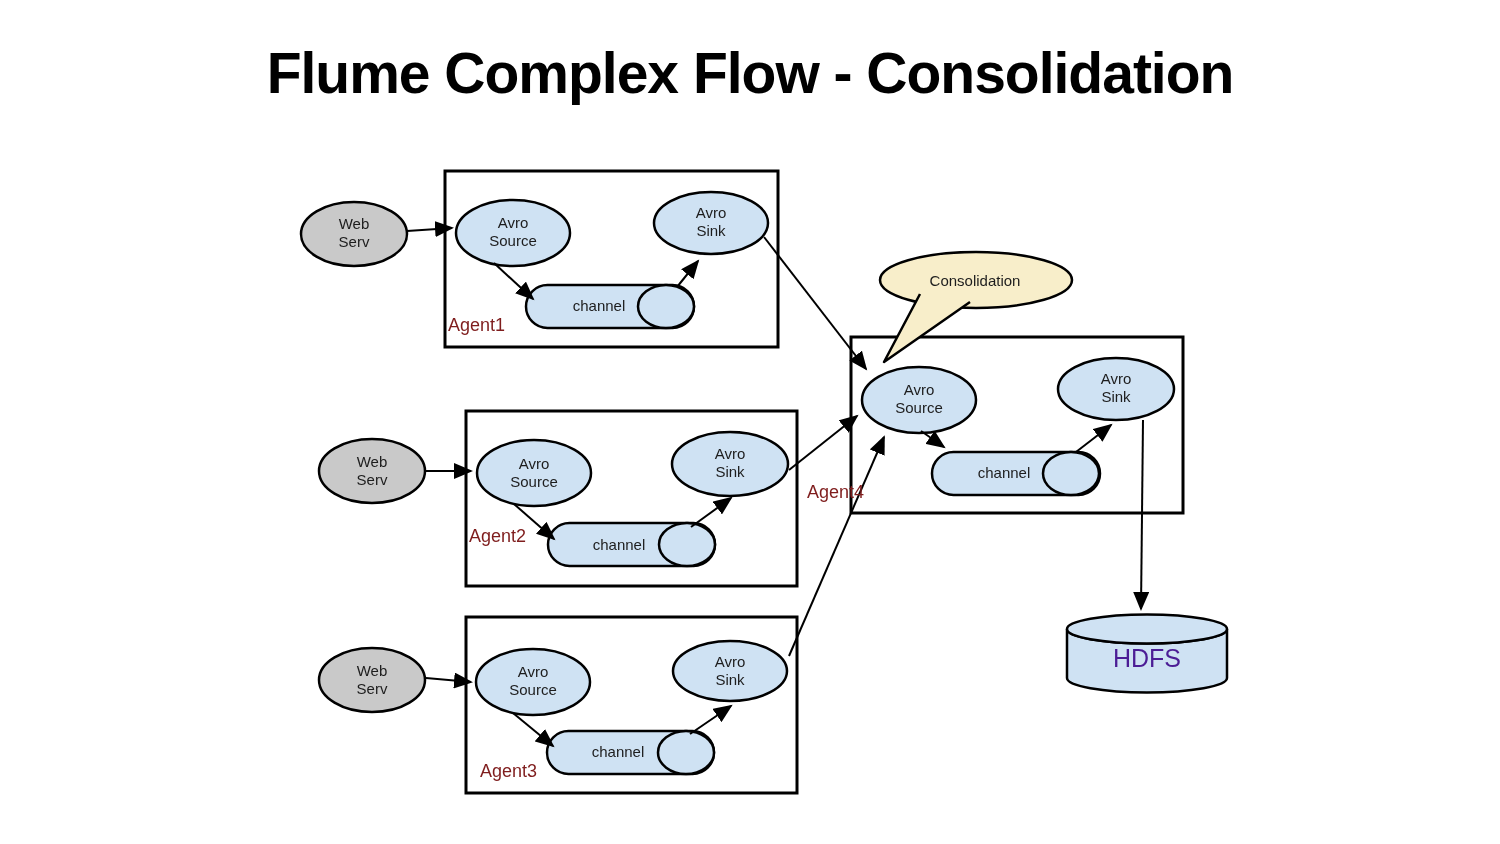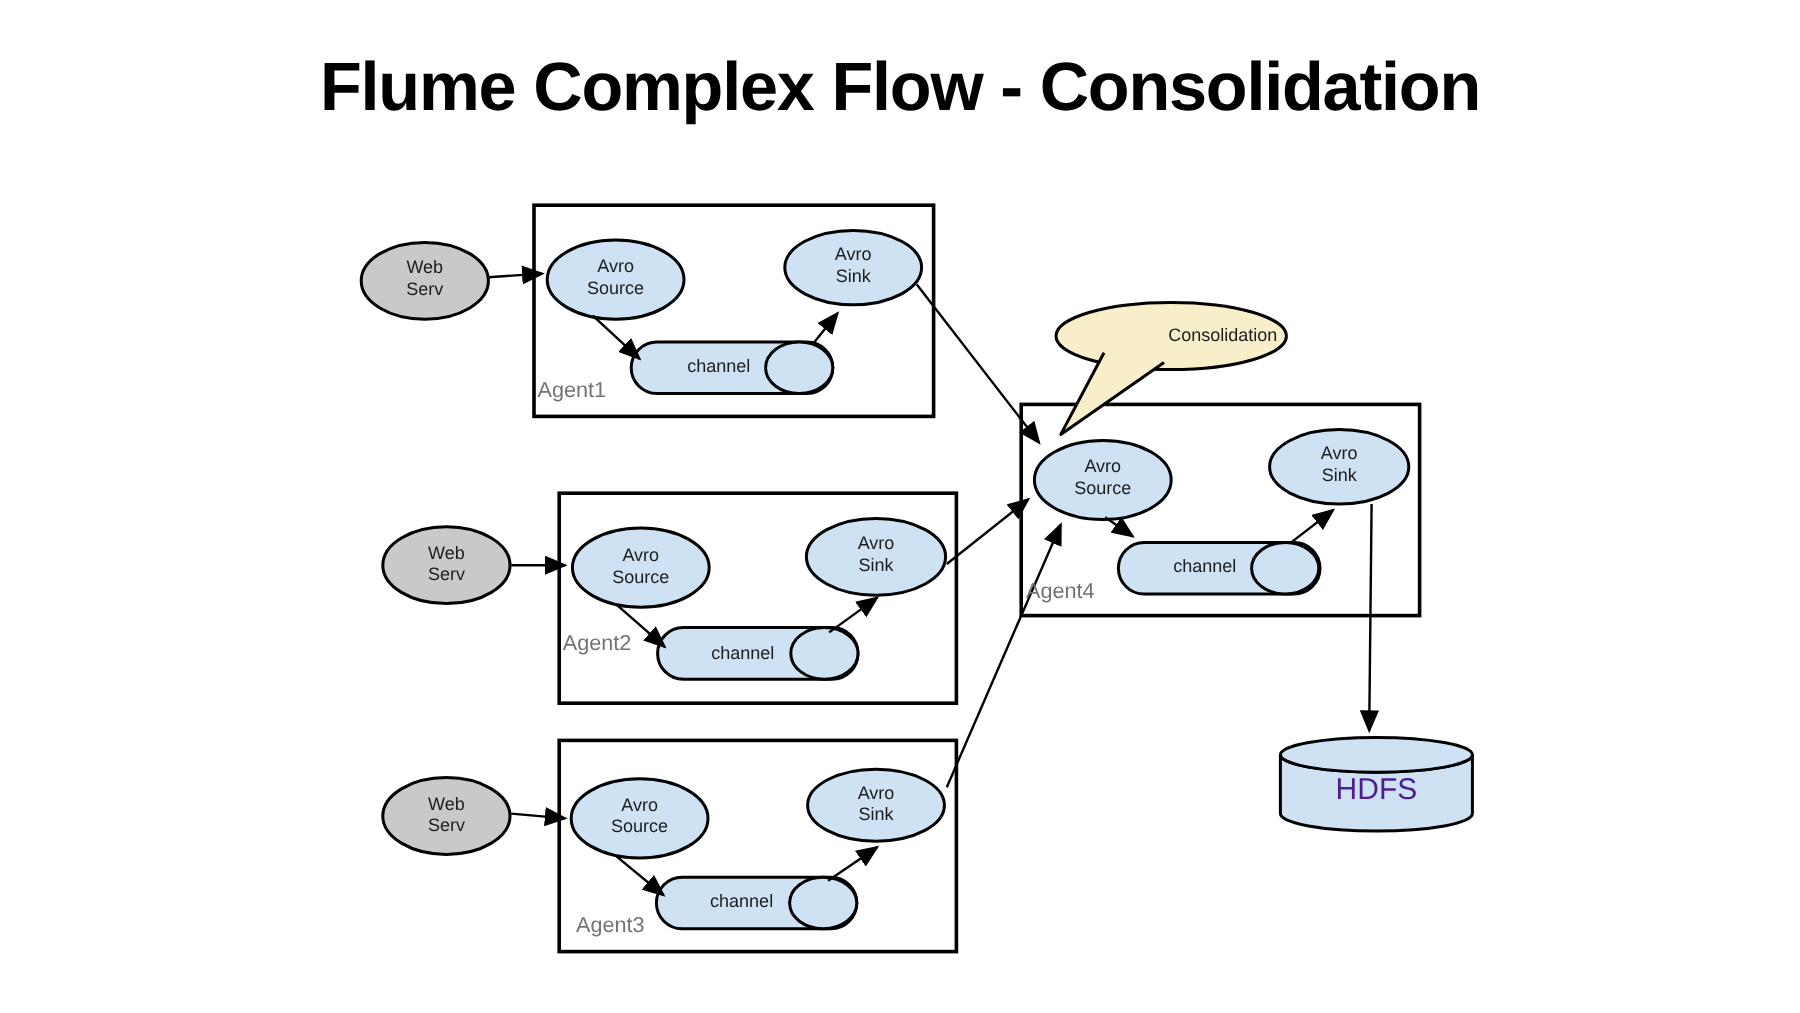--- a/index.html
+++ b/index.html
@@ -10,25 +10,25 @@
   #diagram-svg{position:absolute;left:0;top:0;}
   .page-title{
     position:absolute;left:0;top:40px;width:100%;text-align:center;
     font-size:57px;font-weight:bold;color:#000000;letter-spacing:-1px;
   }
   .node-label{
     position:absolute;transform:translate(-50%,-50%);
     font-size:15px;line-height:1.22;color:#1d1d1d;text-align:center;white-space:pre-line;
   }
   .agent-label{
-    position:absolute;font-size:18px;color:#737373;white-space:pre;
+    position:absolute;font-size:18px;color:#7f1d1d;white-space:pre;
   }
   .callout-label{
     position:absolute;transform:translate(-50%,-50%);
-    font-size:15px;color:#1d1d1d;white-space:pre;margin-left:44px;
+    font-size:15px;color:#1d1d1d;white-space:pre;
   }
   .hdfs-label{
     position:absolute;transform:translate(-50%,-50%);
     font-size:25px;color:#4c1d95;white-space:pre;
   }
 </style>
 </head>
 <body>
 
 <div id="canvas">
@@ -125,18 +125,18 @@
 Sink</div>
 
   <div class="node-label" style="left:599px;top:306px">channel</div>
   <div class="node-label" style="left:619px;top:545px">channel</div>
   <div class="node-label" style="left:618px;top:752px">channel</div>
   <div class="node-label" style="left:1004px;top:473px">channel</div>
 
   <div class="agent-label" style="left:448px;top:315px">Agent1</div>
   <div class="agent-label" style="left:469px;top:526px">Agent2</div>
   <div class="agent-label" style="left:480px;top:761px">Agent3</div>
-  <div class="agent-label" style="left:855px;top:482px">Agent4</div>
+  <div class="agent-label" style="left:807px;top:482px">Agent4</div>
 
   <div class="callout-label" style="left:975px;top:280px">Consolidation</div>
   <div class="hdfs-label" style="left:1147px;top:658px">HDFS</div>
 
 </div>
 
 </body></html>

